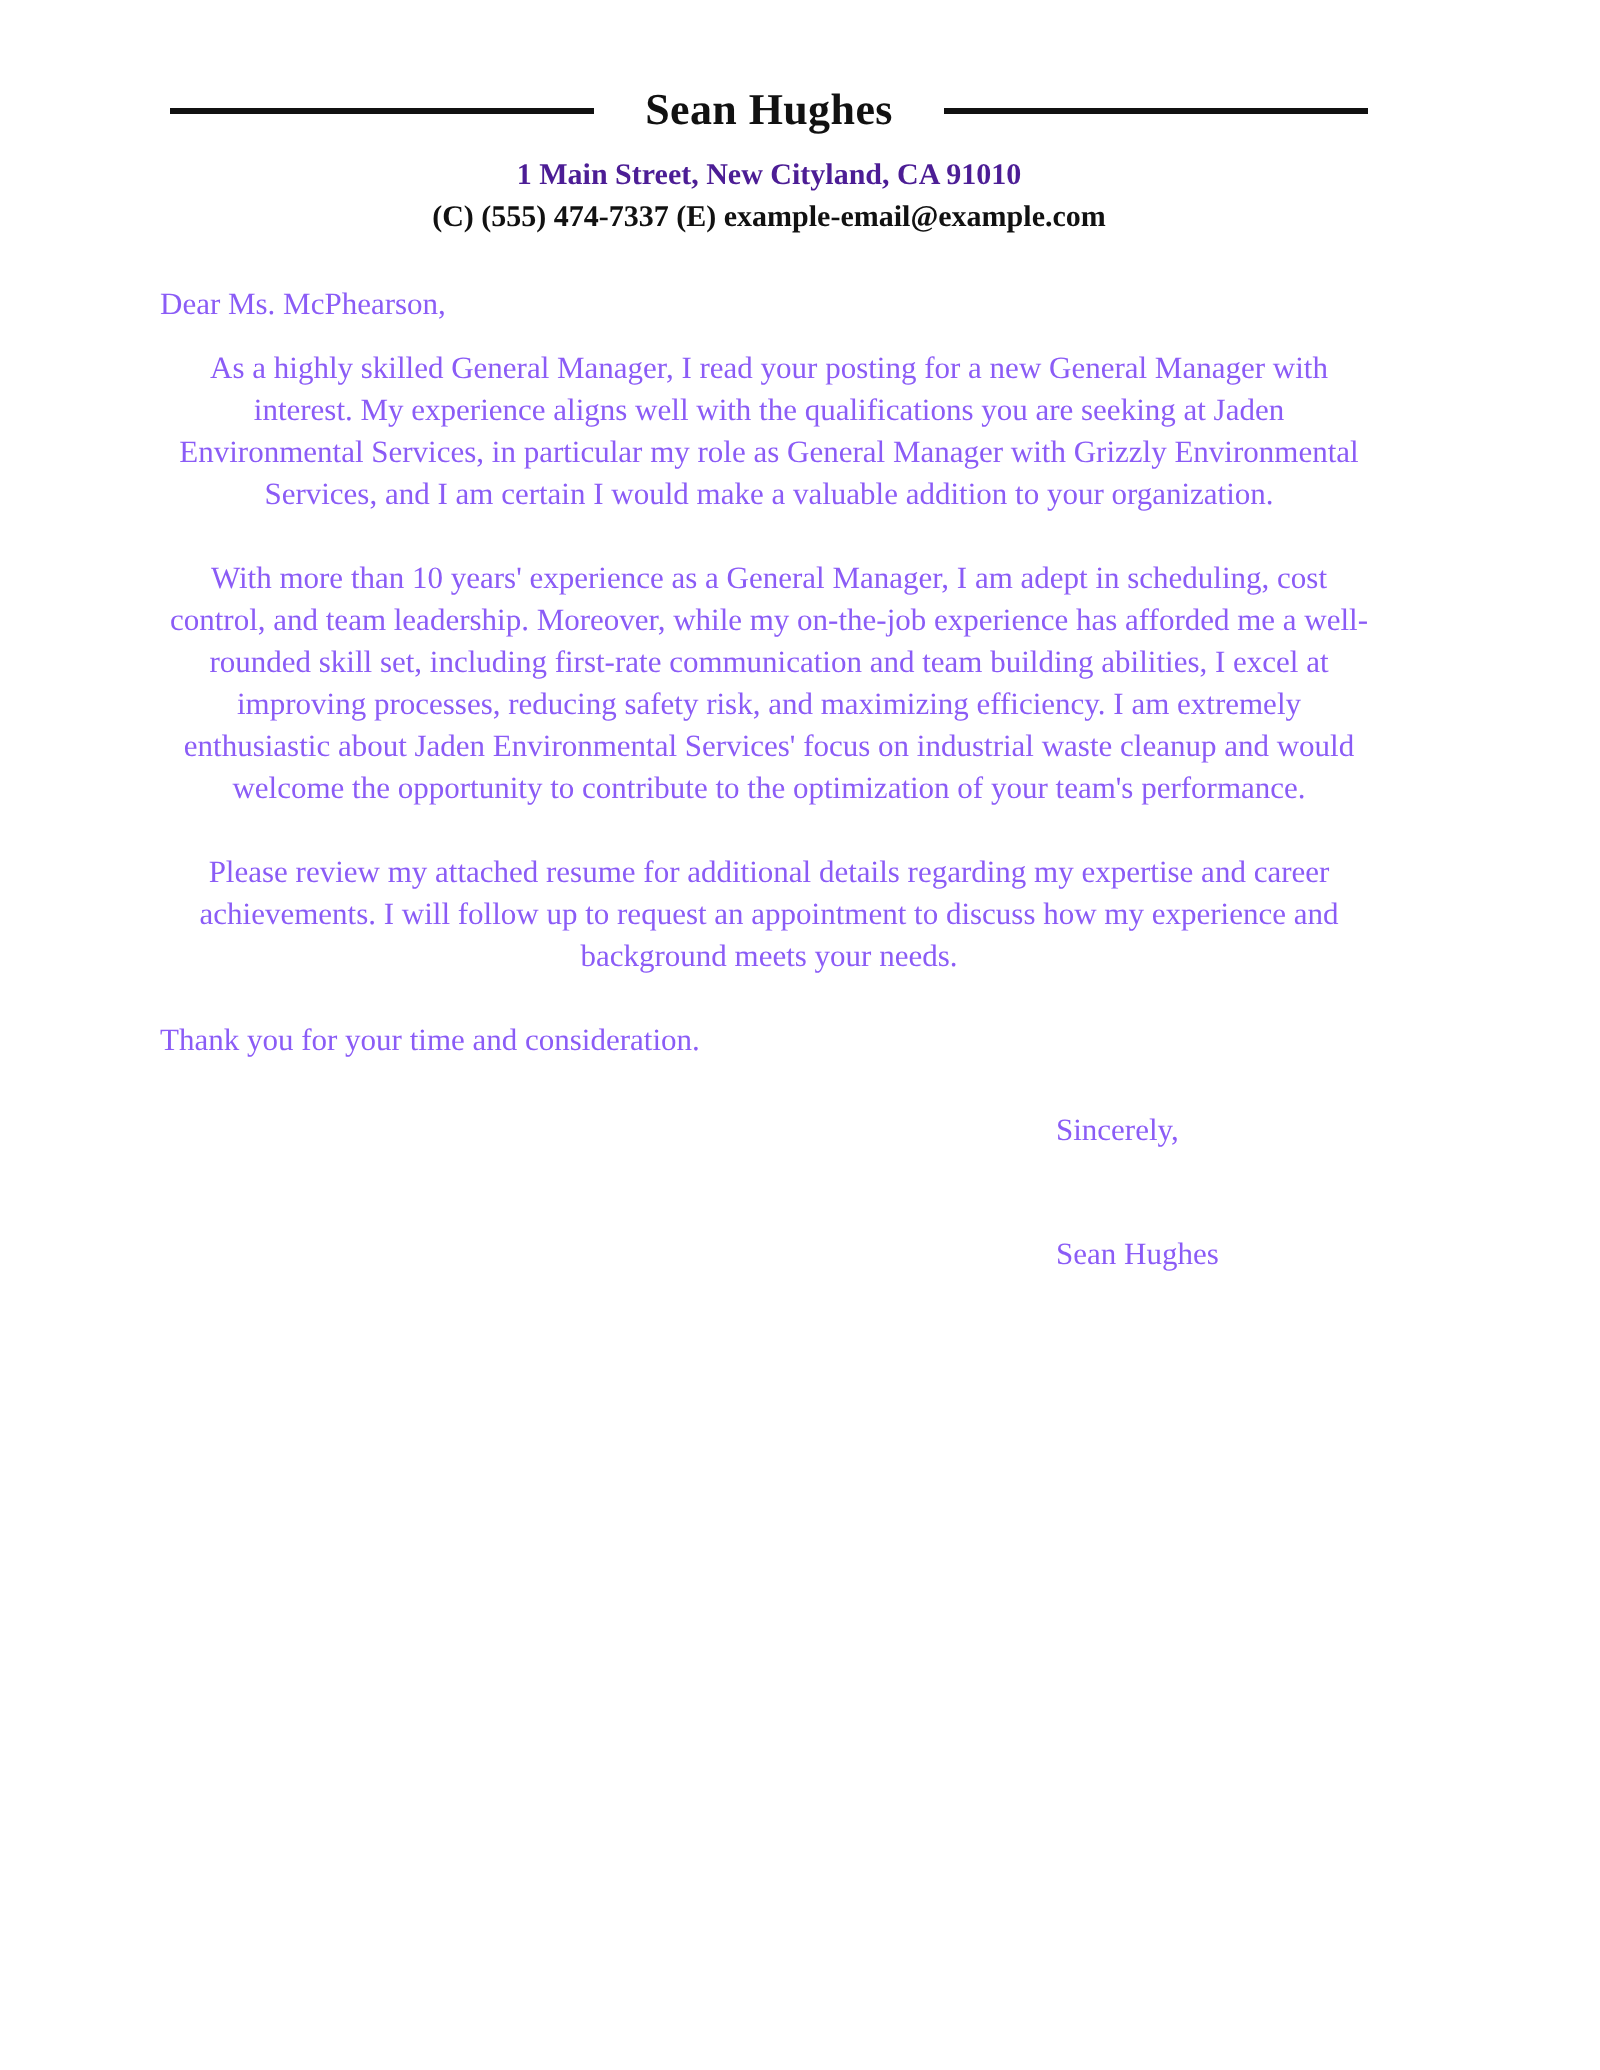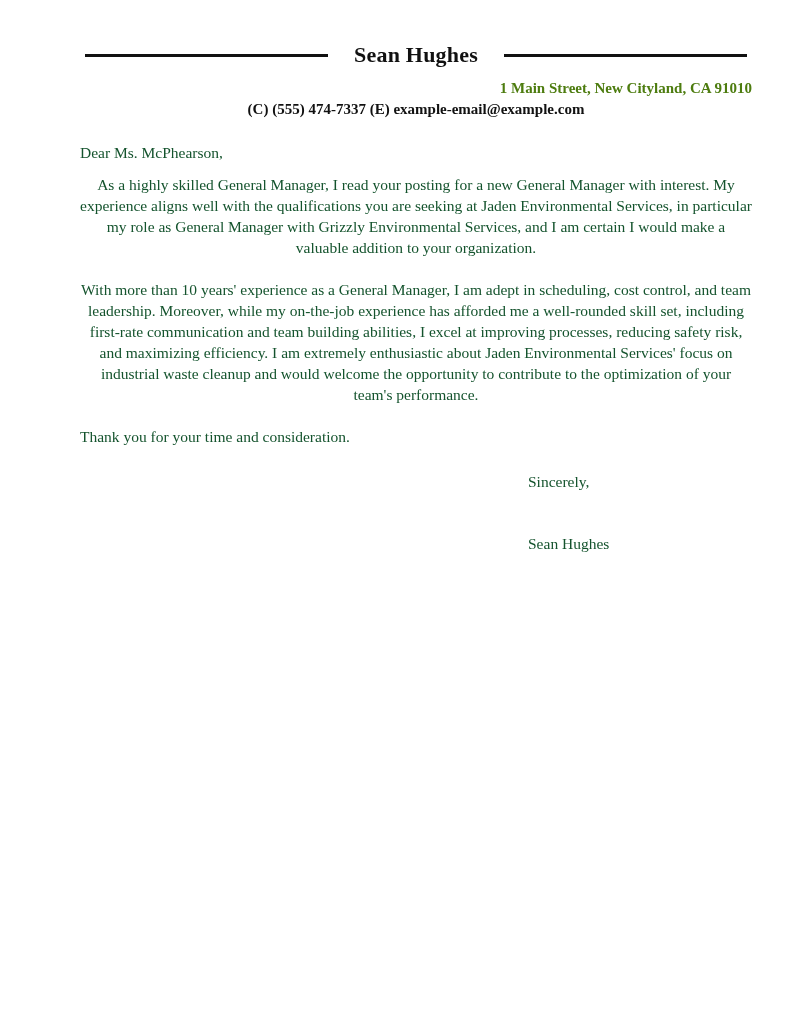--- a/index.html
+++ b/index.html
@@ -13,21 +13,21 @@
     height: 1035px;
     font-family: "Liberation Serif", "DejaVu Serif", serif;
     color: #1a1a1a;
     position: relative;
     overflow: hidden;
   }
 
   .page {
     width: 800px;
     height: 1035px;
-    padding: 42px 48px 0 80px;
+    padding: 42px 111px 0 80px;
     background: #ffffff;
   }
 
   
   .letter-head {
     text-align: center;
   }
 
   .name-rule-row {
     display: flex;
@@ -47,37 +47,36 @@
     color: #111111;
     padding: 0 26px;
     white-space: nowrap;
     letter-spacing: 0.2px;
   }
 
   .head-address {
     margin-top: 12px;
     font-size: 15px;
     font-weight: bold;
-    color: #4d7c0f;
-    text-align: right;
+    color: #4c1d95;
   }
 
   .head-contact {
     margin-top: 4px;
     font-size: 15px;
     font-weight: bold;
     color: #111111;
   }
 
   
   .letter-body {
     margin-top: 24px;
     font-size: 15.5px;
     line-height: 21px;
-    color: #14532d;
+    color: #8b5cf6;
   }
 
   .salutation {
     margin-bottom: 11px;
   }
 
   .para {
     margin-bottom: 21px;
     text-align: center;
   }
@@ -118,20 +117,21 @@
     <div class="head-contact">(C) (555) 474-7337 (E) example-email@example.com</div>
   </div>
 
   <div class="letter-body">
     <p class="salutation">Dear Ms. McPhearson,</p>
 
     <p class="para">As a highly skilled General Manager, I read your posting for a new General Manager with interest. My experience aligns well with the qualifications you are seeking at Jaden Environmental Services, in particular my role as General Manager with Grizzly Environmental Services, and I am certain I would make a valuable addition to your organization.</p>
 
     <p class="para">With more than 10 years' experience as a General Manager, I am adept in scheduling, cost control, and team leadership. Moreover, while my on-the-job experience has afforded me a well-rounded skill set, including first-rate communication and team building abilities, I excel at improving processes, reducing safety risk, and maximizing efficiency. I am extremely enthusiastic about Jaden Environmental Services' focus on industrial waste cleanup and would welcome the opportunity to contribute to the optimization of your team's performance.</p>
 
+    <p class="para para-last">Please review my attached resume for additional details regarding my expertise and career achievements. I will follow up to request an appointment to discuss how my experience and background meets your needs.</p>
 
     <p class="thanks">Thank you for your time and consideration.</p>
 
     <div class="signoff-block">
       <p class="signoff">Sincerely,</p>
       <p class="signature">Sean Hughes</p>
     </div>
   </div>
 
 </div>

